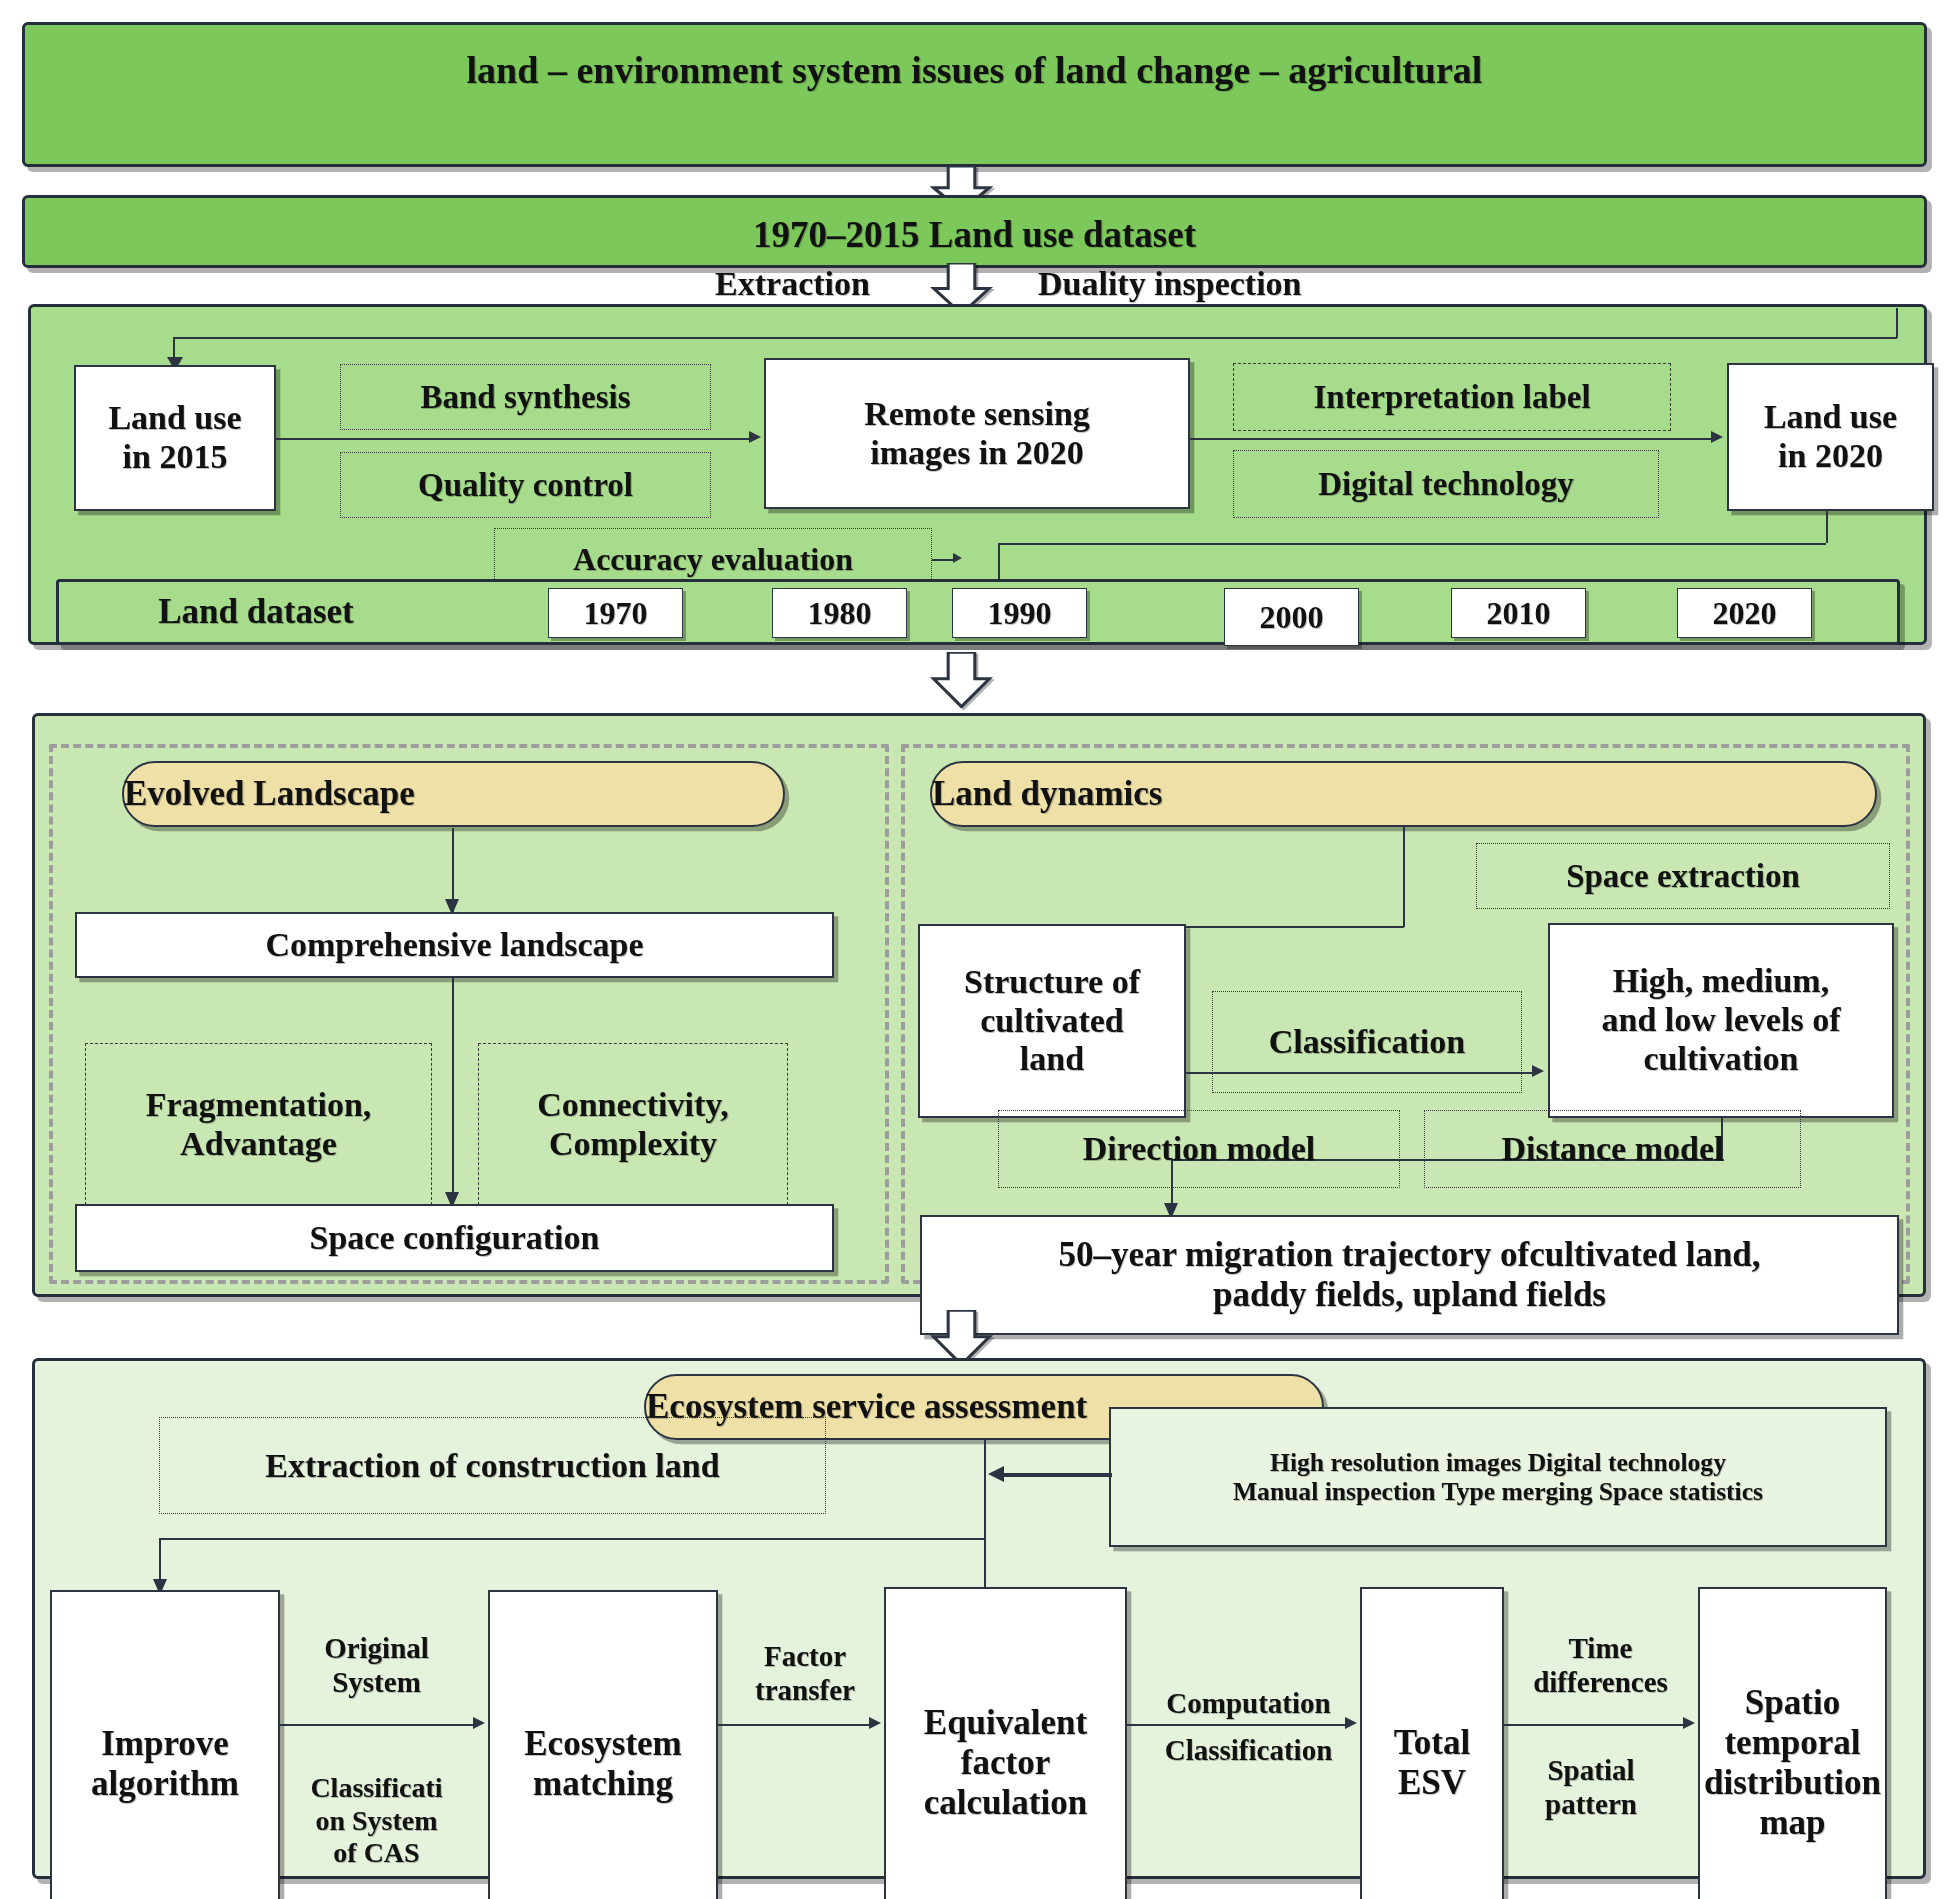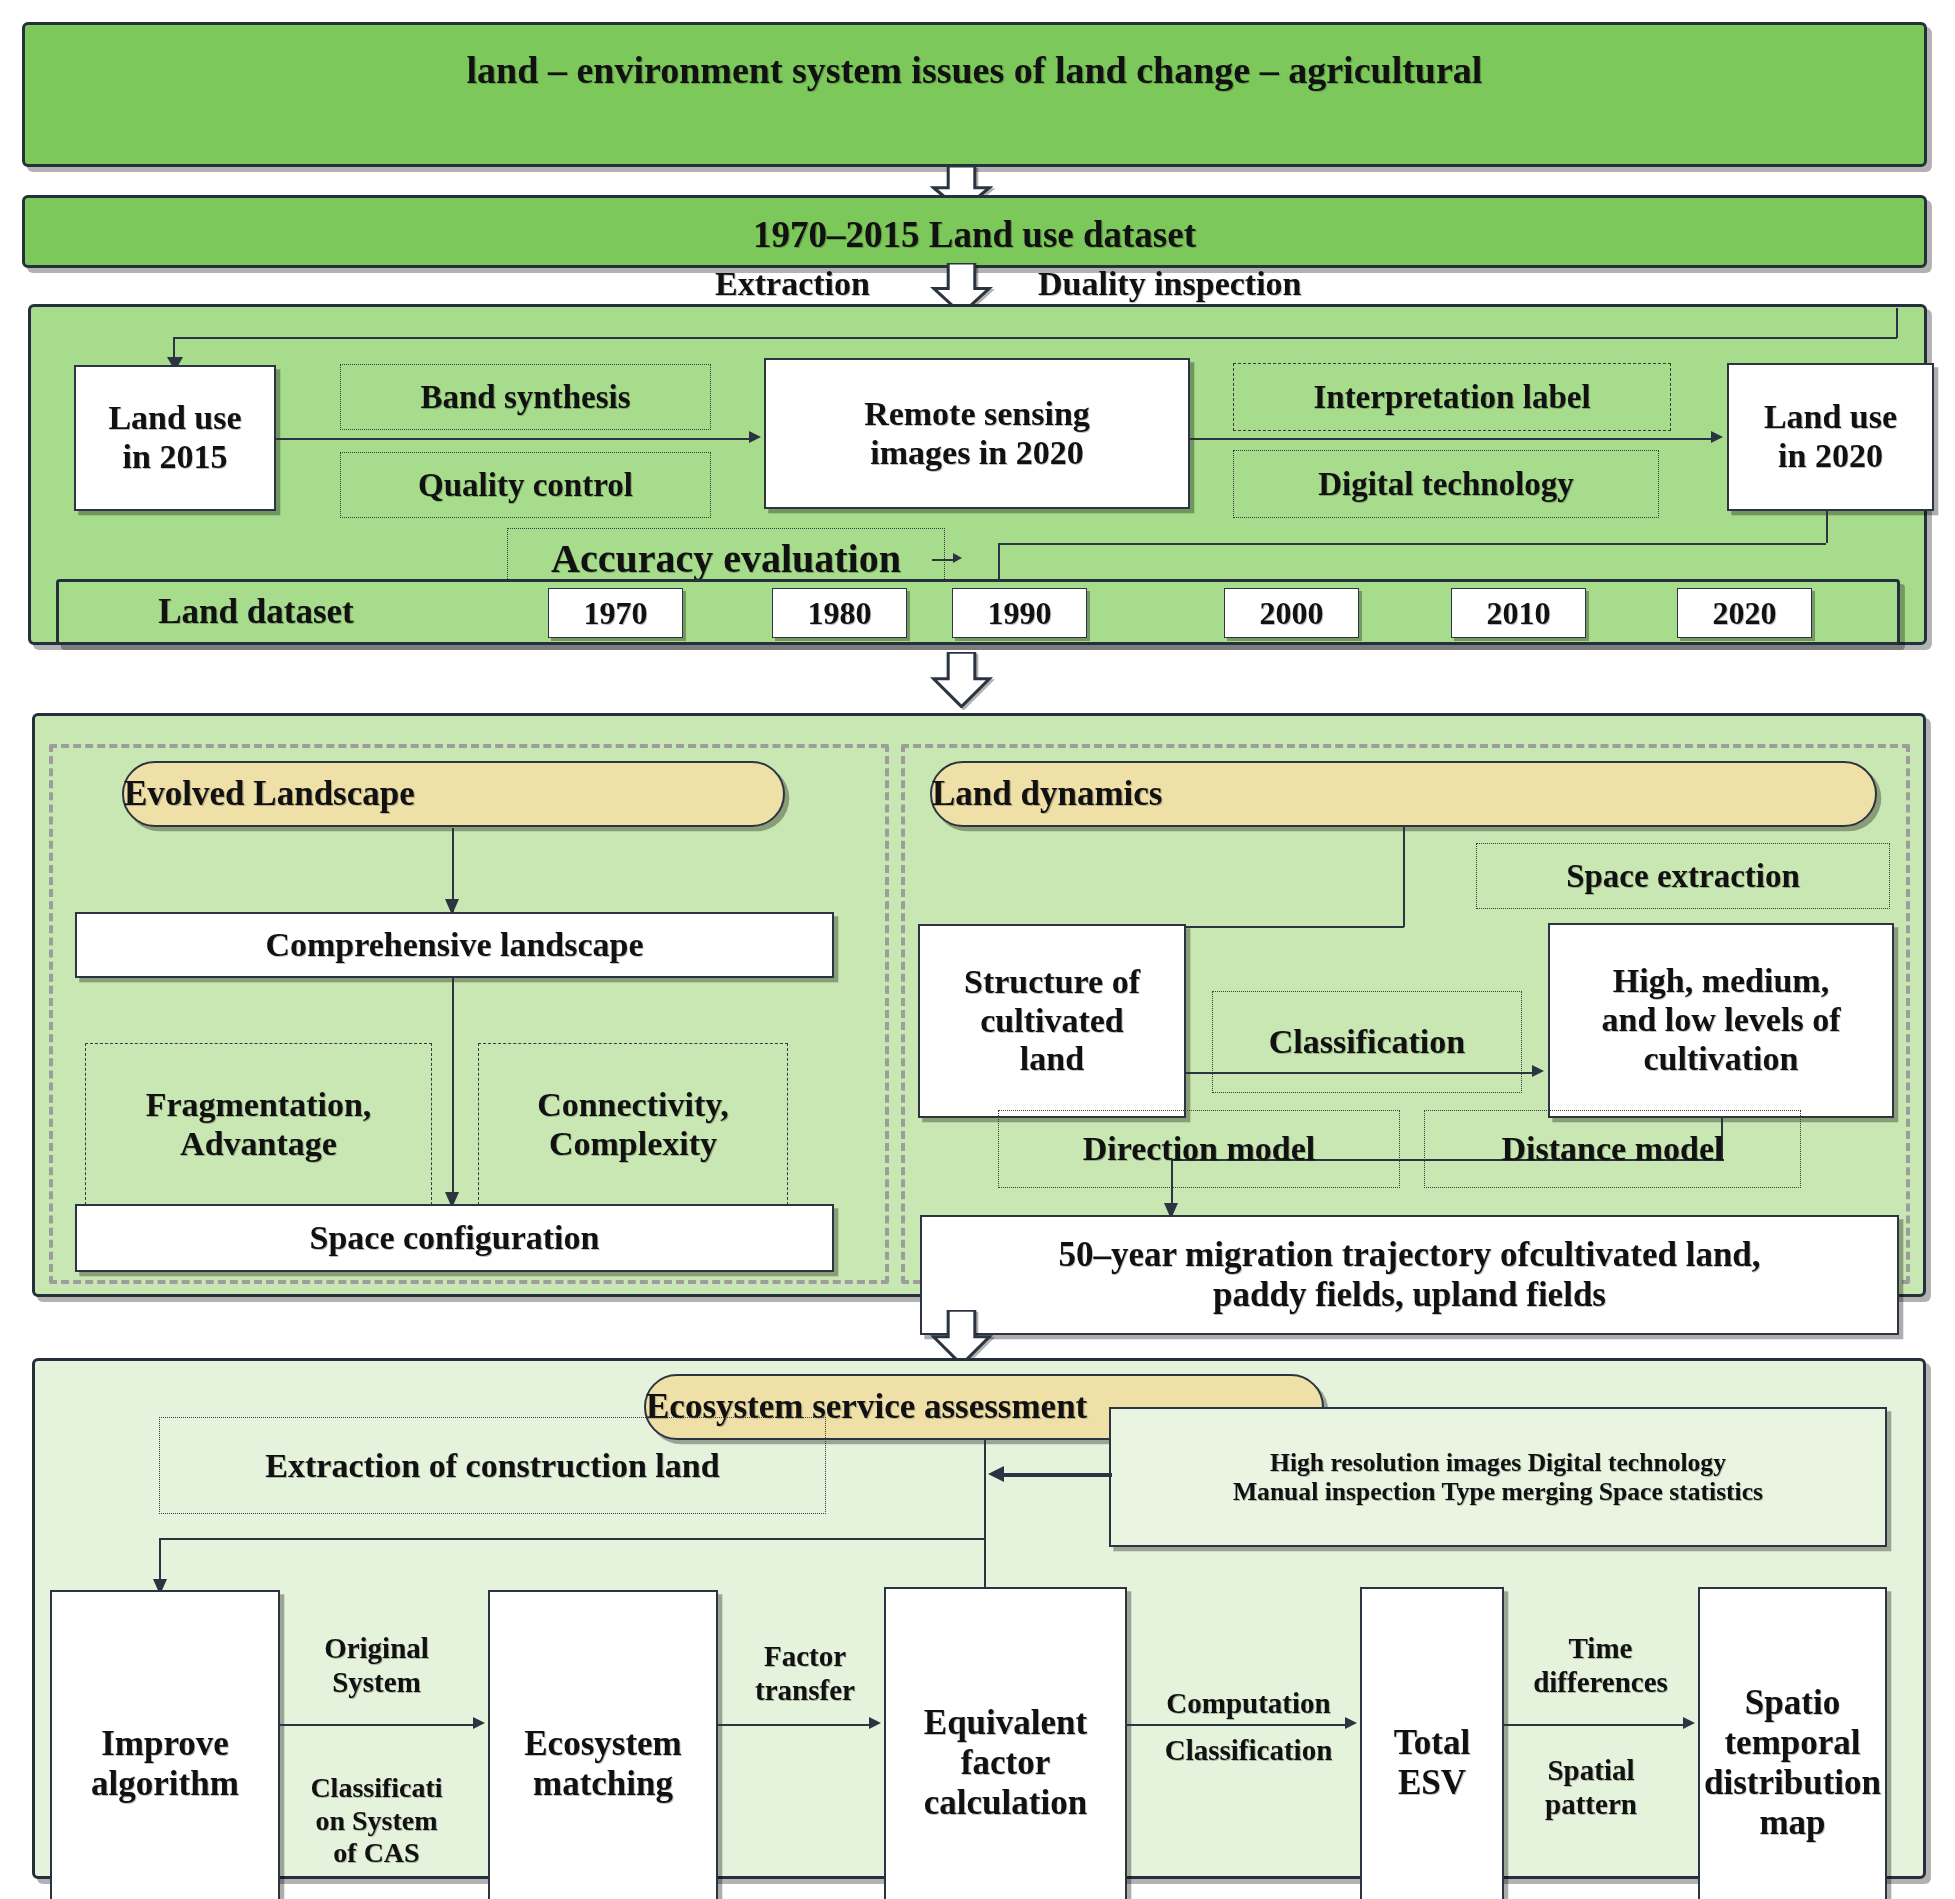--- a/index.html
+++ b/index.html
@@ -163,21 +163,21 @@
 </div>
 
 <div class="abs hline sl" style="left:1190px;top:438px;width:523px;"></div>
 <div class="abs arrH" style="left:1711px;top:431px;border-top-width:6.7px;border-bottom-width:6.7px;border-left-width:12px;"></div>
 
 <div class="abs node" style="left:1727px;top:363px;width:207px;height:148px;font-size:34px;white-space:pre-line;">
   <span>Land use
 in 2020</span>
 </div>
 
-<div class="abs dash dot" style="left:507px;top:528px;width:438px;height:63px;font-size:40px;">
+<div class="abs dash dot" style="left:494px;top:528px;width:438px;height:63px;font-size:32px;">
   <span>Accuracy evaluation</span>
 </div>
 <div class="abs hline sl" style="left:932px;top:559px;width:24px;"></div>
 <div class="abs arrH" style="left:953px;top:553px;border-top-width:5.5px;border-bottom-width:5.5px;border-left-width:9.7px;"></div>
 <div class="abs hline sl" style="left:998px;top:543px;width:828px;"></div>
 <div class="abs vline sl" style="left:998px;top:543px;height:65px;"></div>
 <div class="abs arrD" style="left:991px;top:599px;border-left-width:6.7px;border-right-width:6.7px;border-top-width:12px;"></div>
 <div class="abs vline sl" style="left:1826px;top:511px;height:32px;"></div>
 
 <div class="abs panel p-mid" style="left:56px;top:579px;width:1844px;height:66px;border-width:3px;border-radius:3.7px;"></div>
@@ -185,21 +185,21 @@
 
 <div class="abs node thin" style="left:548px;top:588px;width:135px;height:50px;font-size:32px;">
   <span>1970</span>
 </div>
 <div class="abs node thin" style="left:772px;top:588px;width:135px;height:50px;font-size:32px;">
   <span>1980</span>
 </div>
 <div class="abs node thin" style="left:952px;top:588px;width:135px;height:50px;font-size:32px;">
   <span>1990</span>
 </div>
-<div class="abs node thin" style="left:1224px;top:588px;width:135px;height:50px;font-size:32px;">
+<div class="abs node thin" style="left:1224px;top:588px;width:135px;height:58px;font-size:32px;">
   <span>2000</span>
 </div>
 <div class="abs node thin" style="left:1451px;top:588px;width:135px;height:50px;font-size:32px;">
   <span>2010</span>
 </div>
 <div class="abs node thin" style="left:1677px;top:588px;width:135px;height:50px;font-size:32px;">
   <span>2020</span>
 </div>
 
 <svg class="abs blockArrow" style="left:930px;top:652px;width:63px;height:56px;" viewBox="0 0 104 92">

